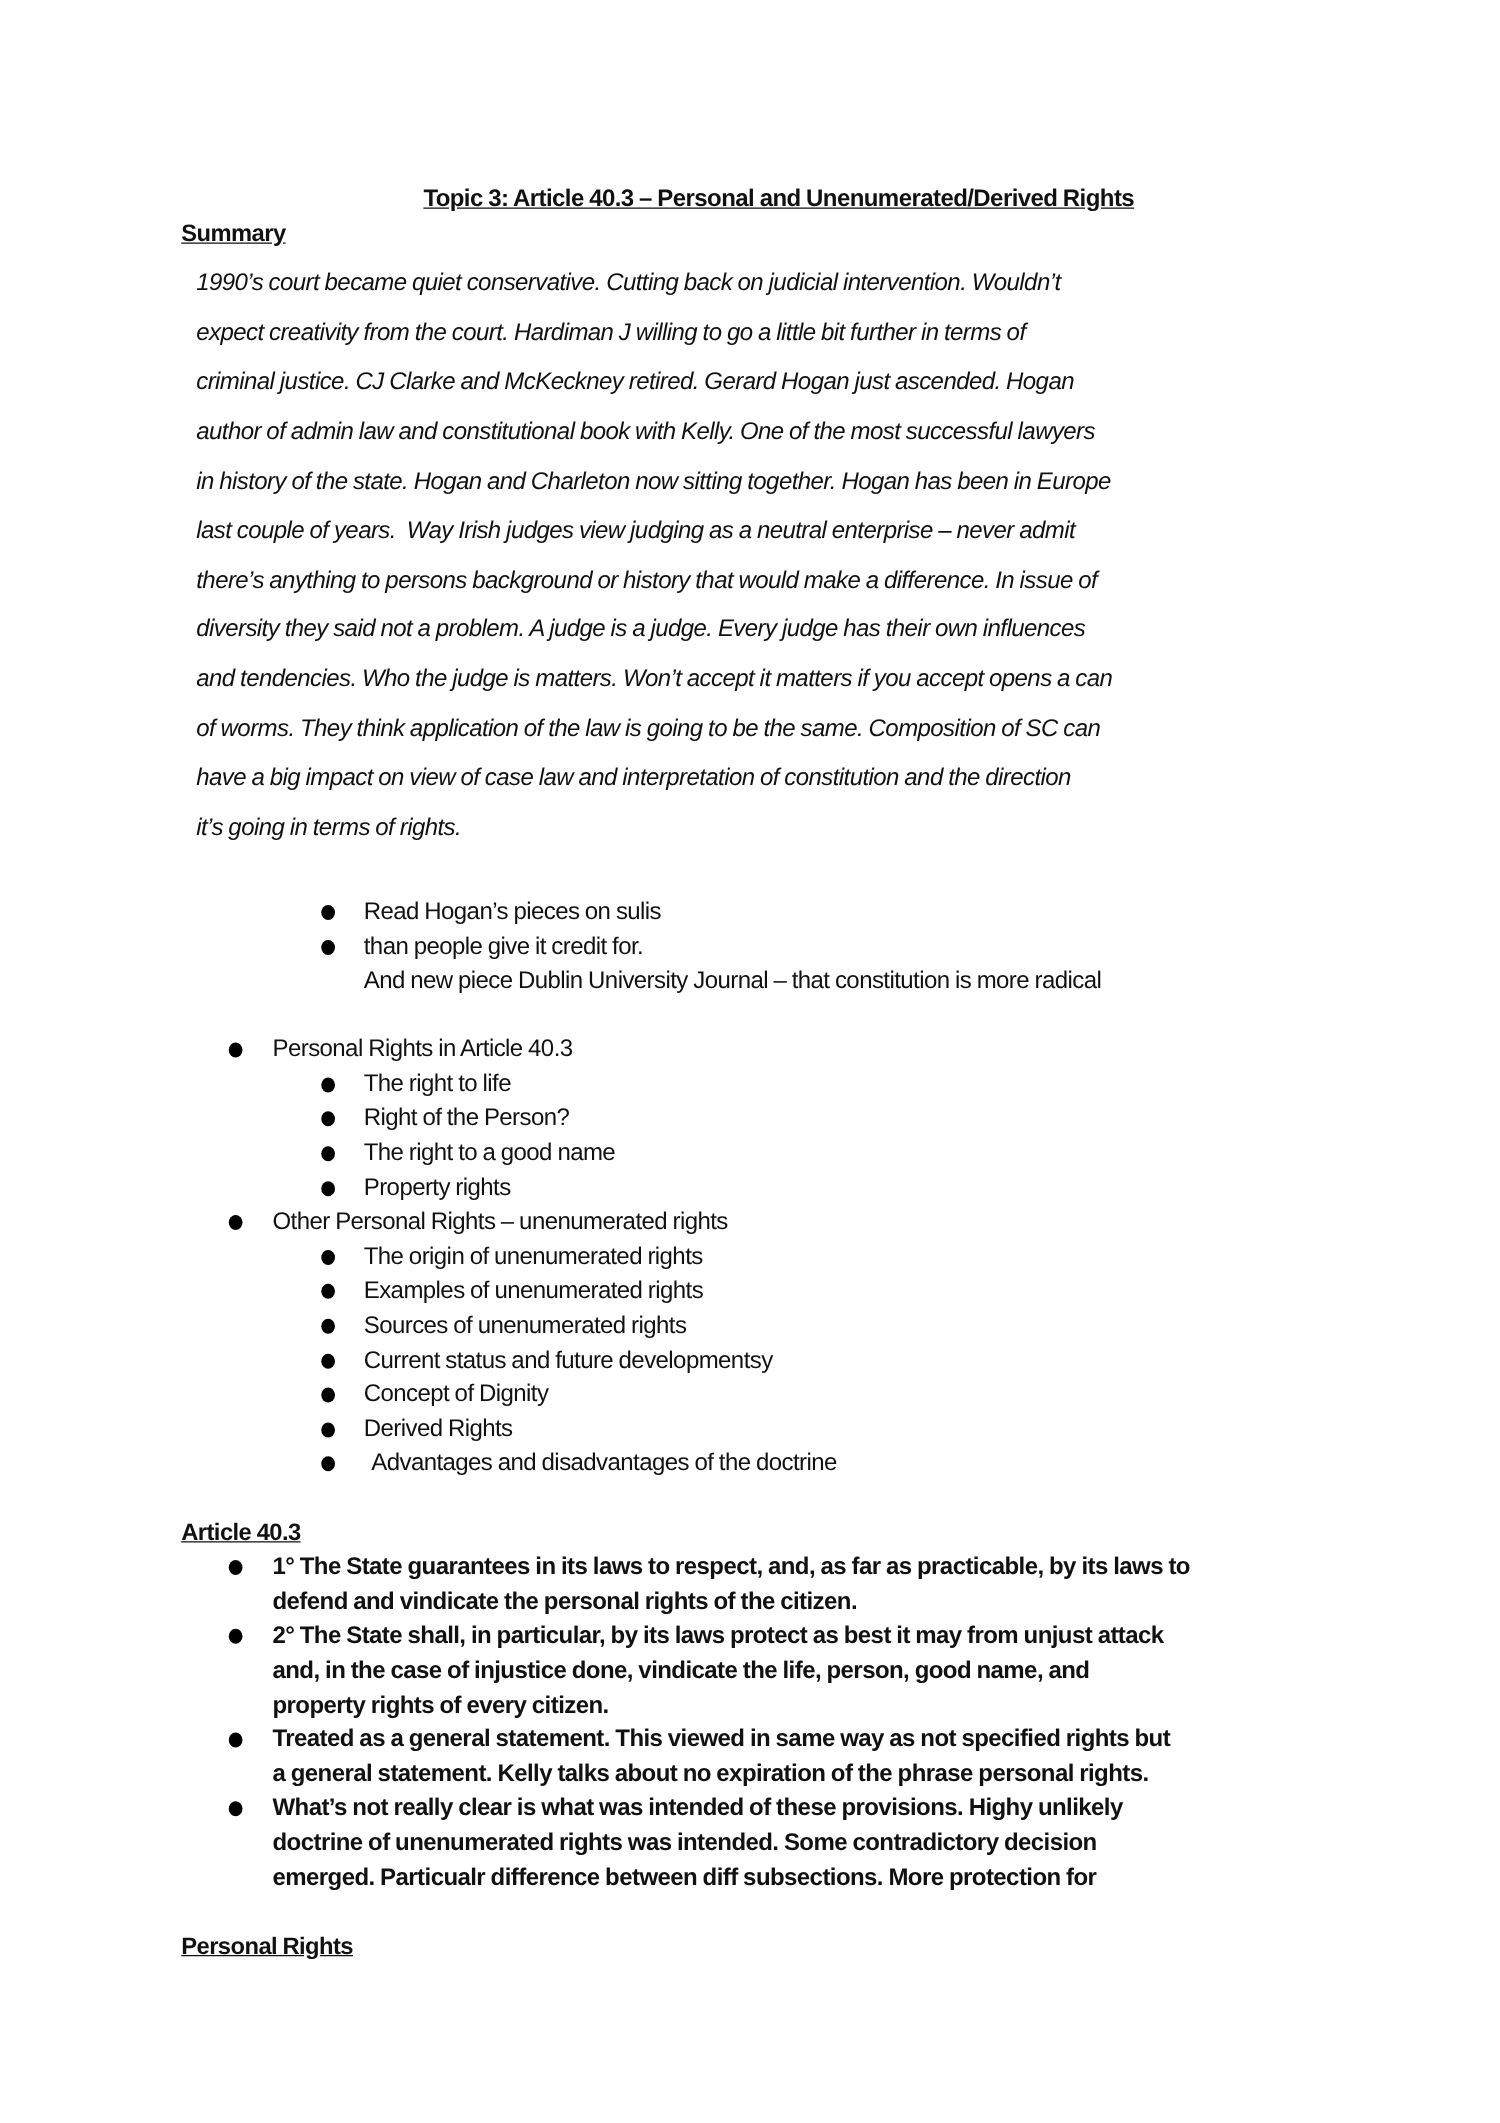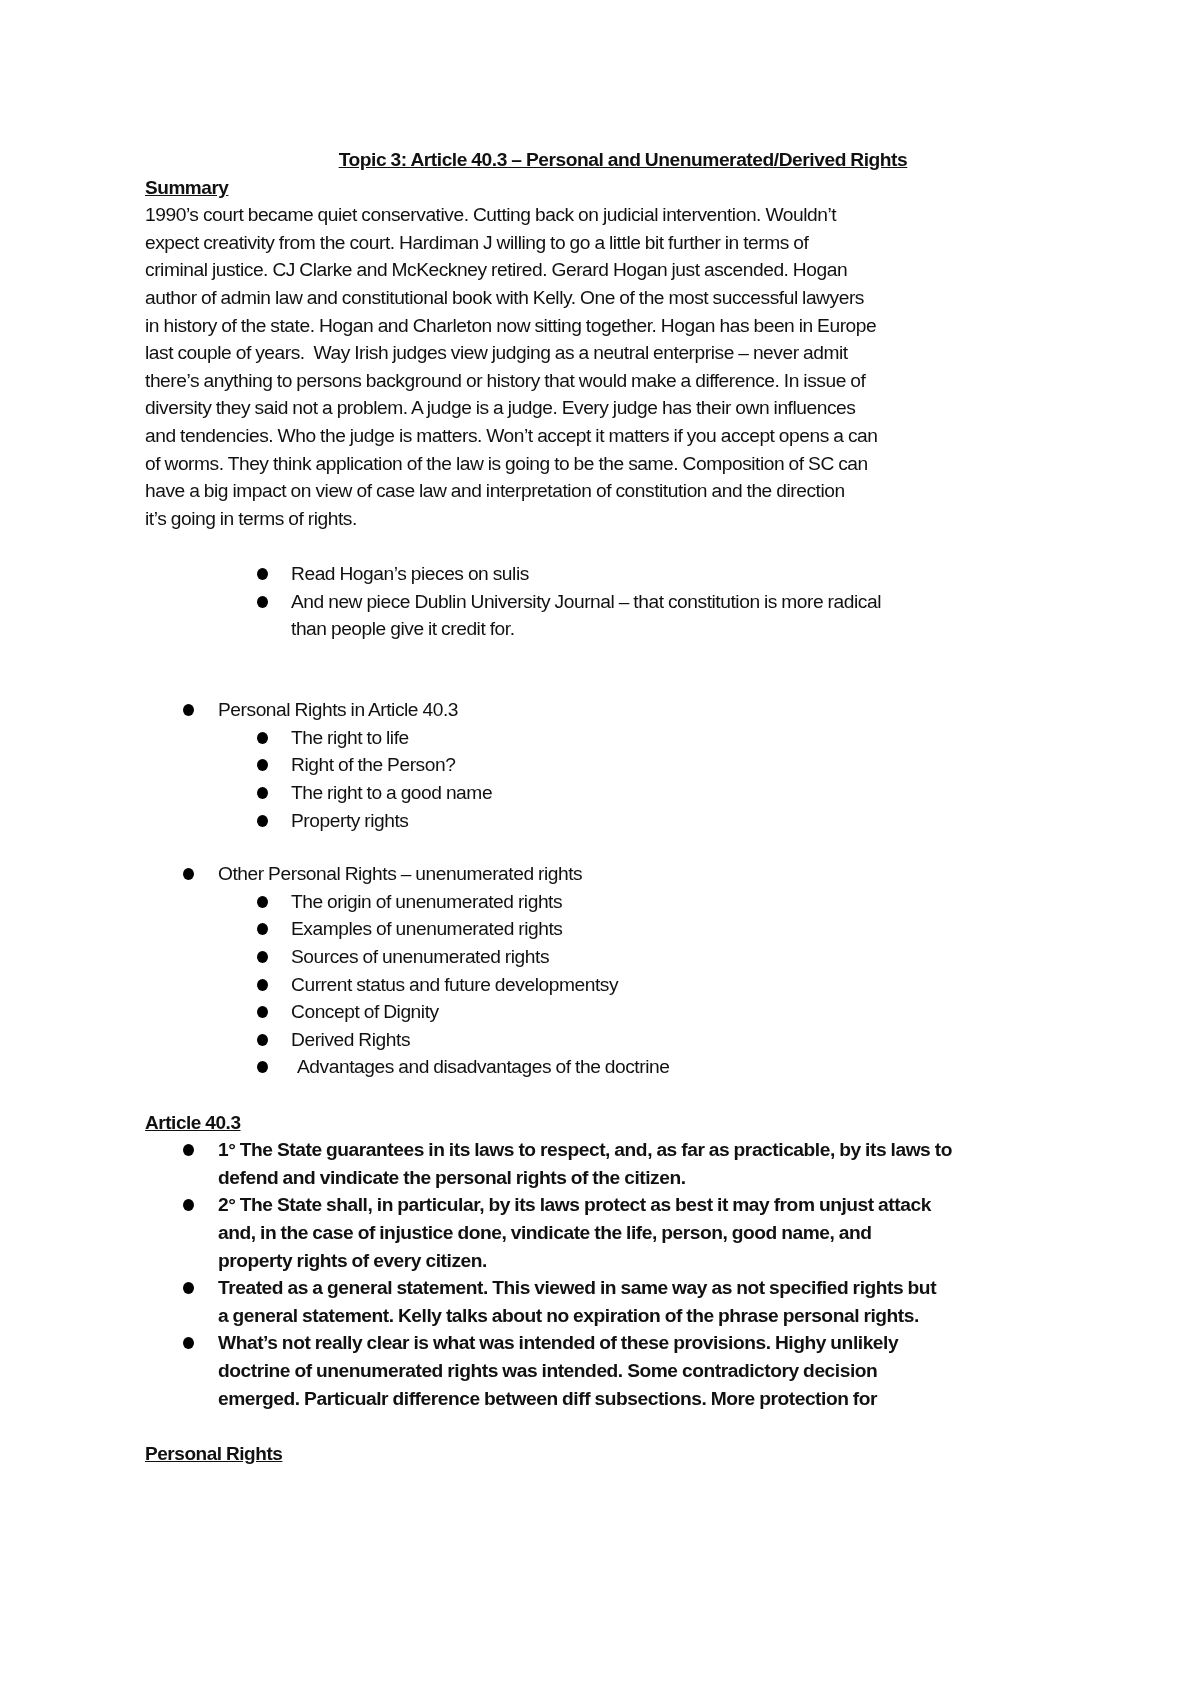--- a/index.html
+++ b/index.html
@@ -41,21 +41,22 @@
       margin: 0;
       font-size: 19.2px;
     }
     .heading {
       font-weight: bold;
       text-decoration: underline;
       margin: 0;
       font-size: 19px;
     }
     .para {
-      margin: 0;
+      margin: 12px;
+      font-style: italic;
     }
     .blank {
       height: 27.6px;
     }
     ul.bul {
       list-style: none;
       margin: 0;
       padding: 0;
     }
     ul.bul > li {
@@ -64,21 +65,21 @@
     }
     .b-dot {
       position: absolute;
       top: 8px;
       width: 11px;
       height: 12px;
       border-radius: 50%;
       background: #000000;
     }
     
-    ul.lvl1 > li { padding-left: 73px; margin-top: 26px; }
+    ul.lvl1 > li { padding-left: 73px; }
     ul.lvl1 > li > .b-dot { left: 38px; }
     
     ul.lvl2 > li { padding-left: 146px; }
     ul.lvl2 > li > .b-dot { left: 112px; }
     
     ul.art > li { padding-left: 73px; font-weight: bold; }
     ul.art > li > .b-dot { left: 38px; }
     .lead-space { padding-left: 6px; }
   </style>
 </head>
@@ -108,22 +109,22 @@
 
     <div class="blank"></div>
 
     <ul class="bul lvl2">
       <li>
         <span class="b-dot"></span>
         <div>Read Hogan’s pieces on sulis</div>
       </li>
       <li>
         <span class="b-dot"></span>
+        <div>than people give it credit for.</div>
         <div>And new piece Dublin University Journal – that constitution is more radical</div>
-        <div>than people give it credit for.</div>
       </li>
     </ul>
 
     <div class="blank"></div>
 
     <ul class="bul lvl1">
       <li>
         <span class="b-dot"></span>
         <div>Personal Rights in Article 40.3</div>
       </li>

